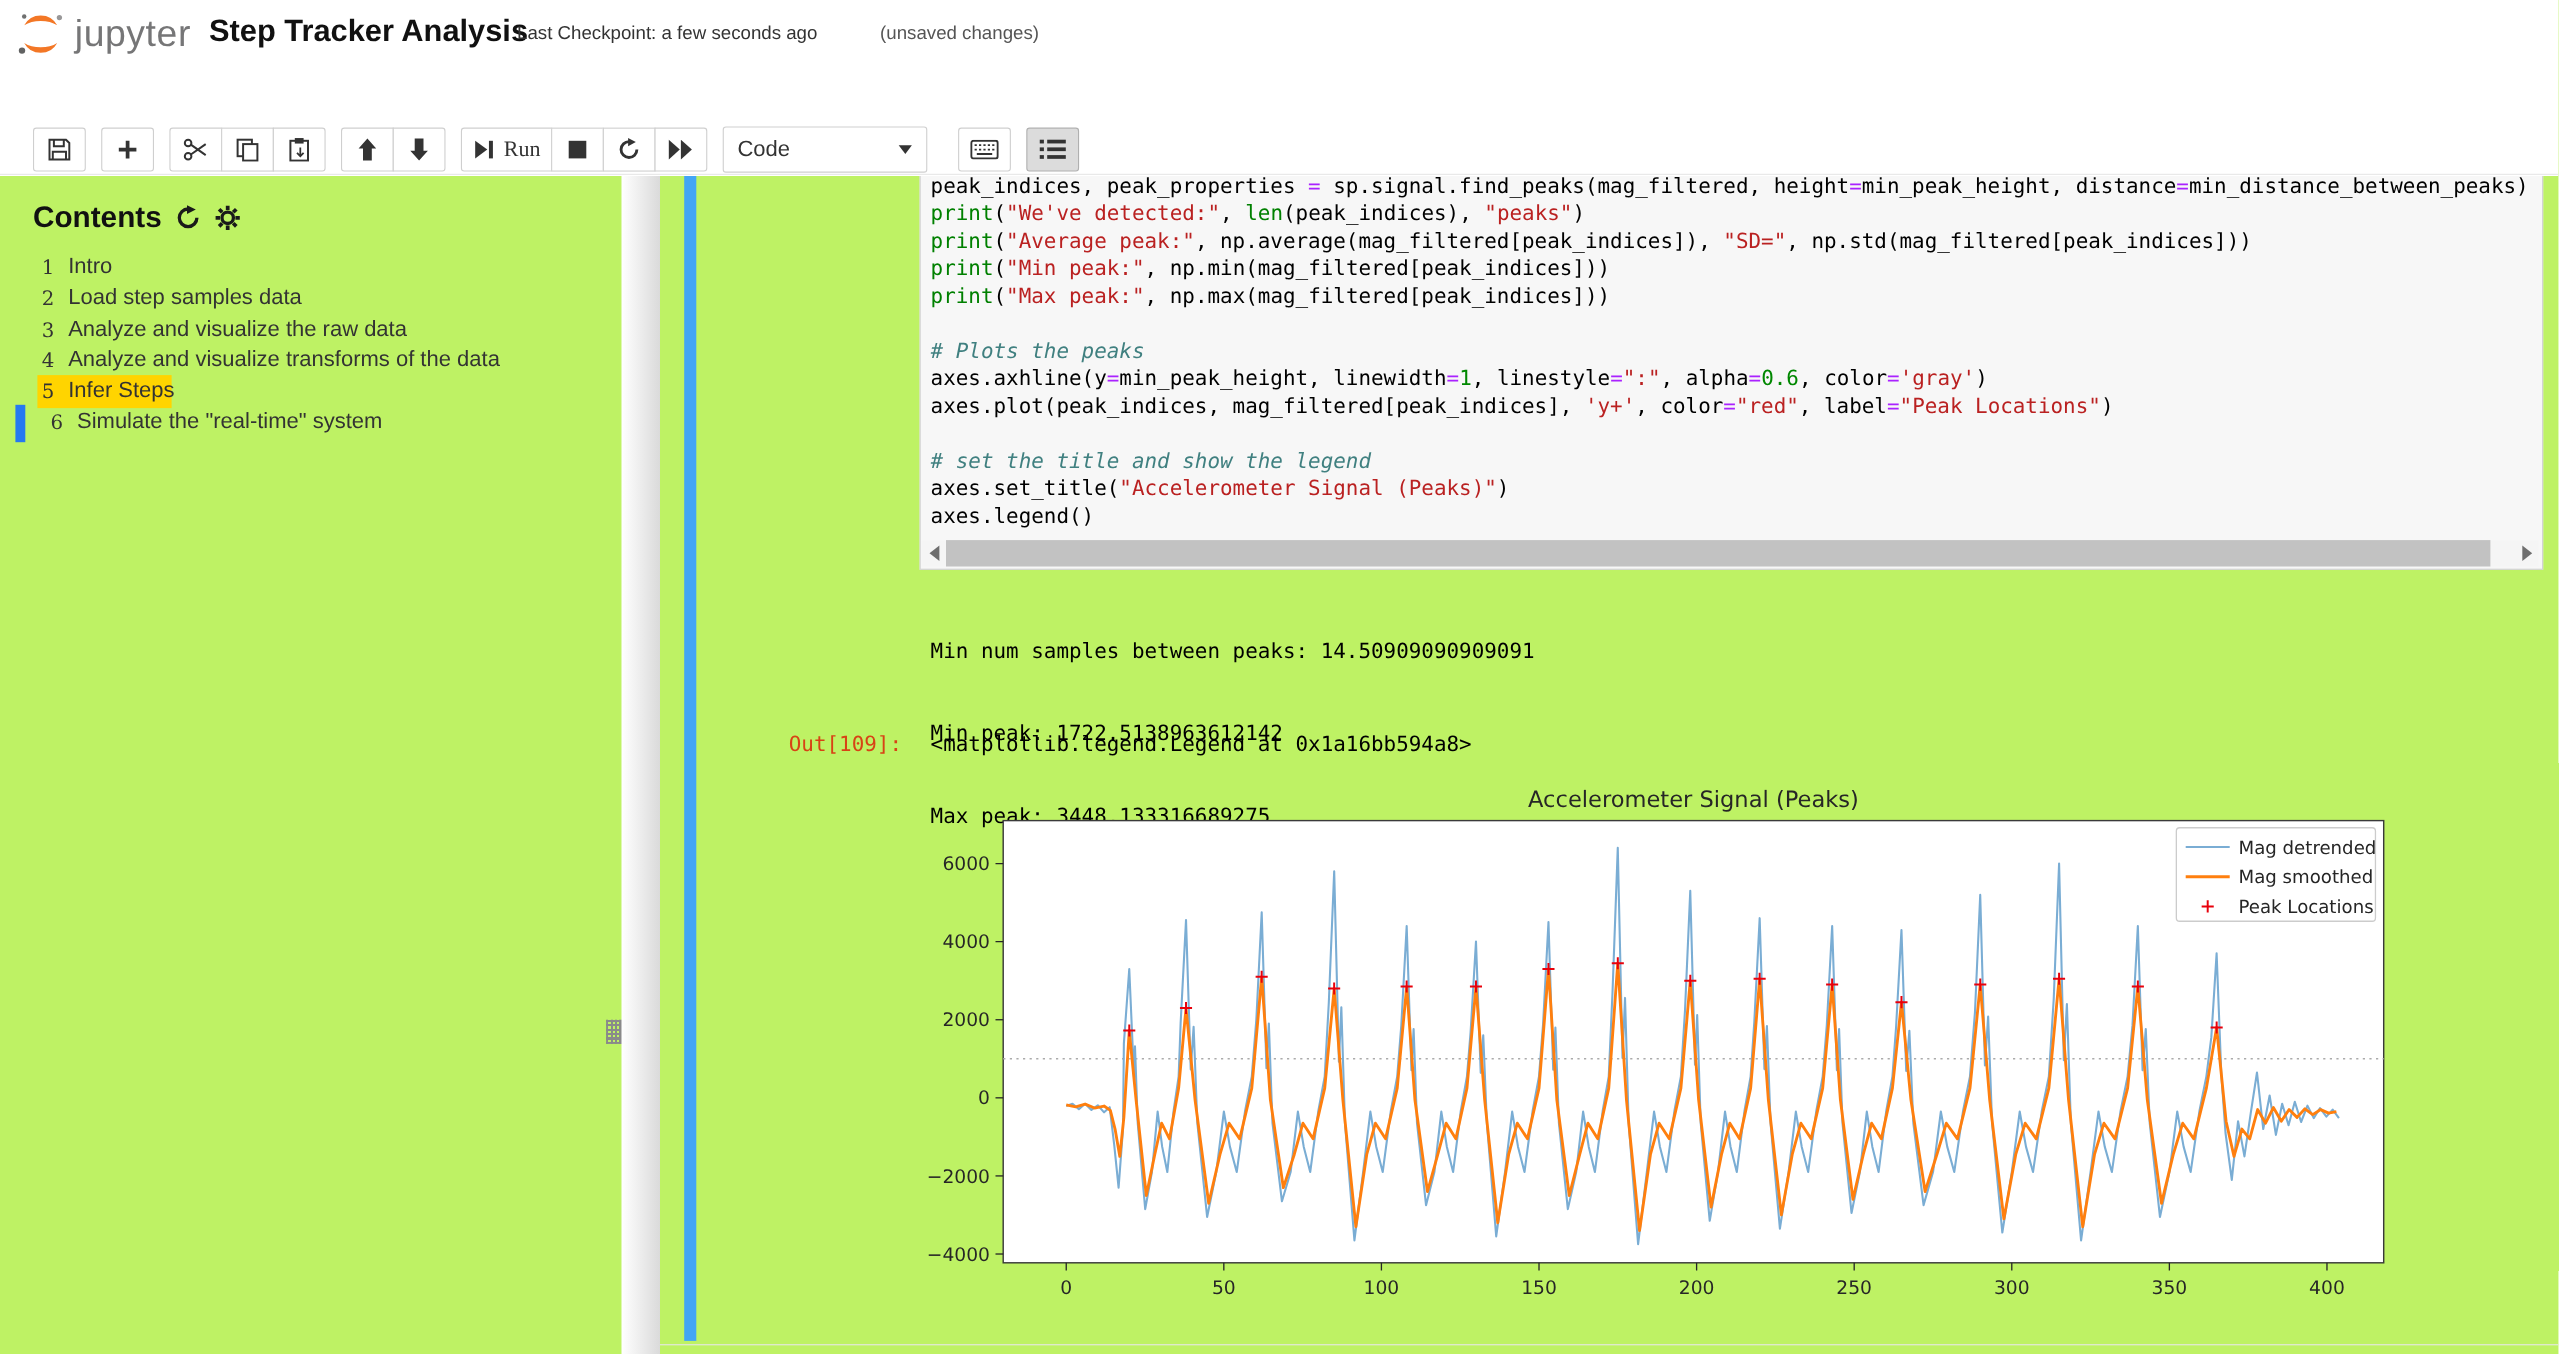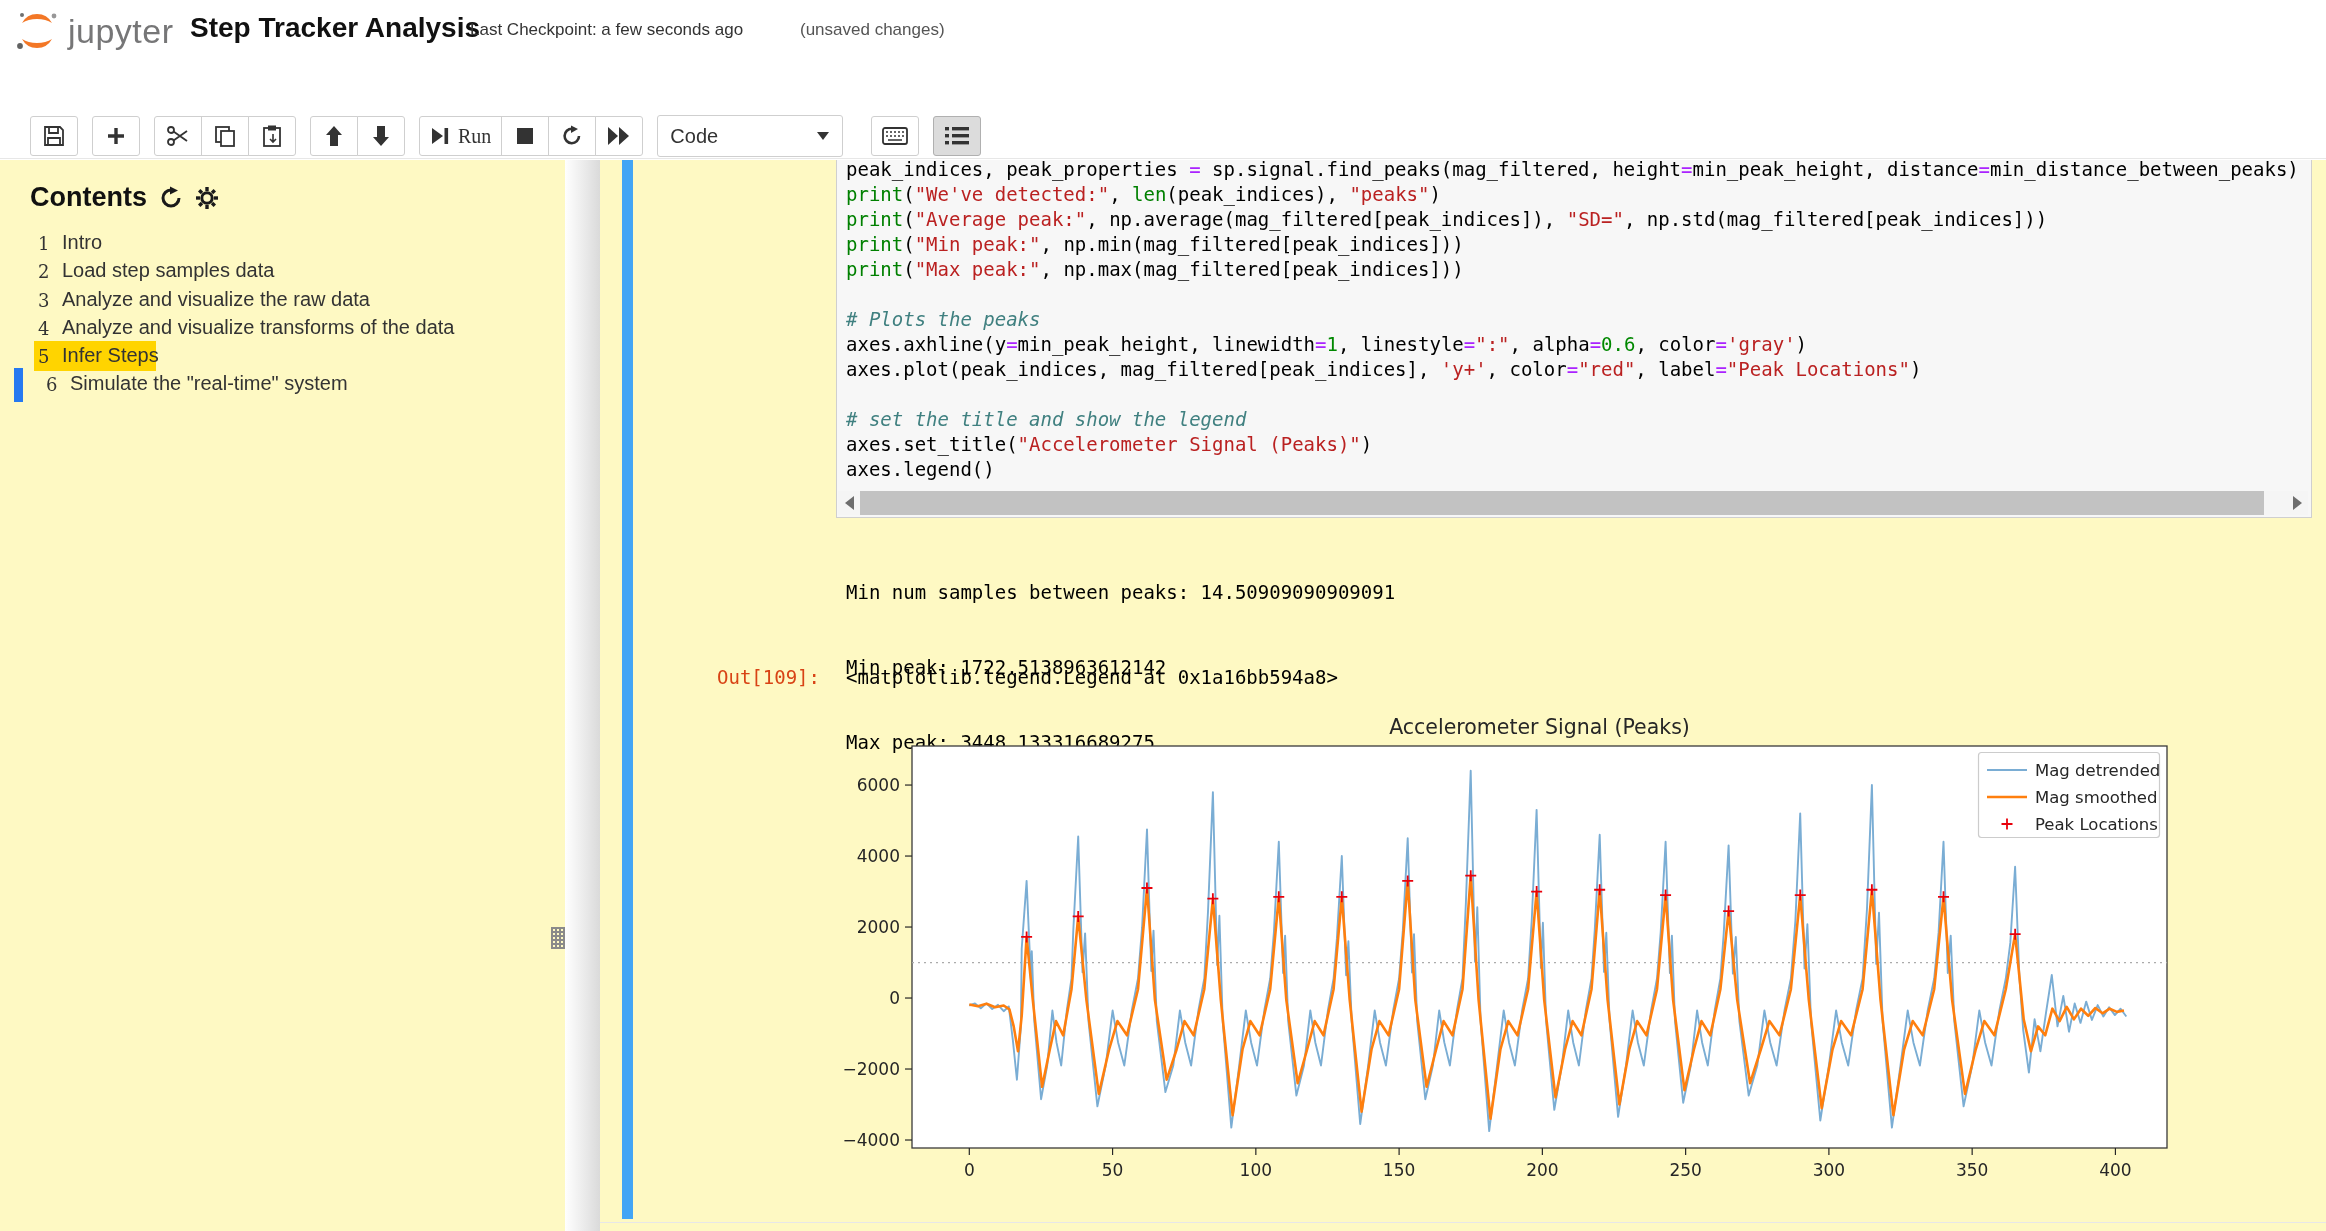--- a/index.html
+++ b/index.html
@@ -1,16 +1,16 @@
 <!DOCTYPE html>
 <html><head>
 <meta charset="utf-8">
 <style>
   html,body{margin:0;padding:0;background:#fff;}
-  #page{position:relative;width:2326px;height:1231px;overflow:hidden;background:#fef9c3;
+  #page{position:relative;width:2326px;height:1231px;overflow:hidden;background:#bef264;
         font-family:"Liberation Sans",sans-serif;color:#000;}
   .abs{position:absolute;}
 
   
   #chrome{position:absolute;left:0;top:0;width:2326px;height:160px;background:#fff;z-index:10;}
   #hdr-brand{position:absolute;left:14px;top:6px;height:50px;display:flex;align-items:center;}
   #brand-word{font-size:34px;color:#767677;letter-spacing:0.5px;margin-left:8px;}
   #nb-title{position:absolute;left:190px;top:12px;font-size:28px;font-weight:600;color:#111;}
   #nb-checkpoint{position:absolute;left:470px;top:20px;font-size:17px;color:#333;}
   #nb-unsaved{position:absolute;left:800px;top:20px;font-size:17px;color:#555;text-align:right;}

